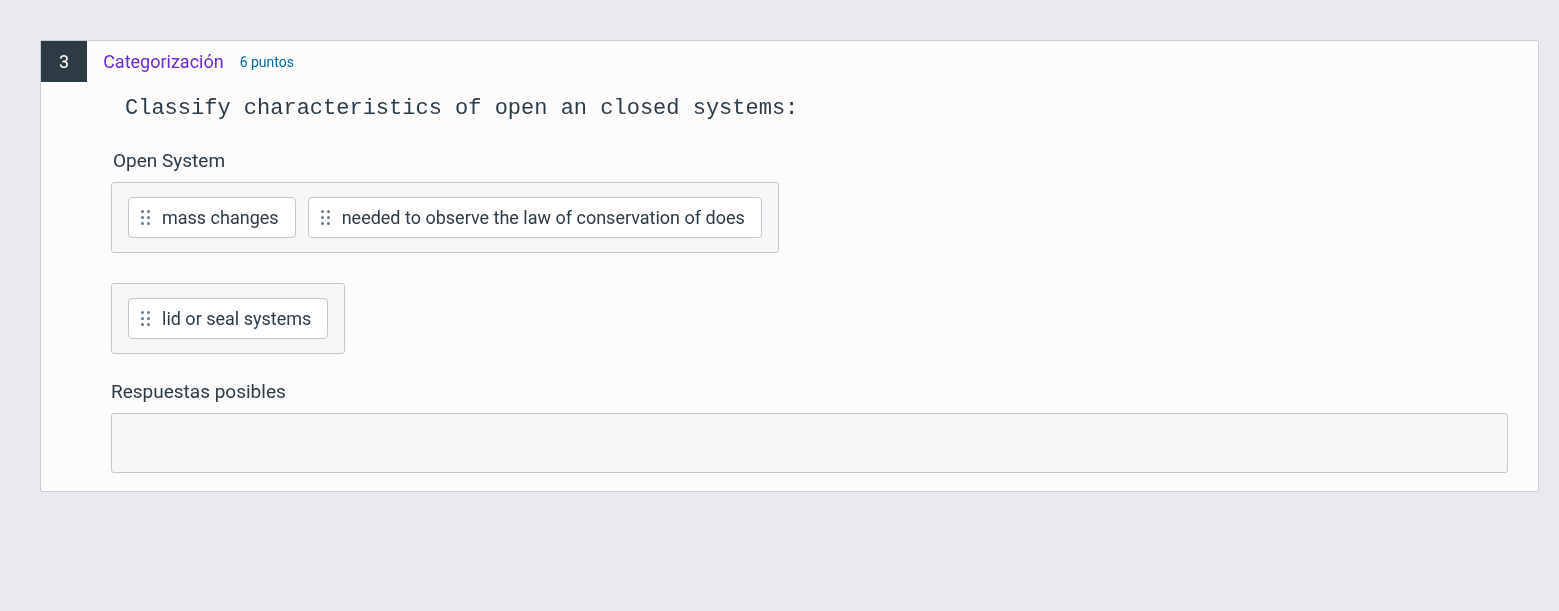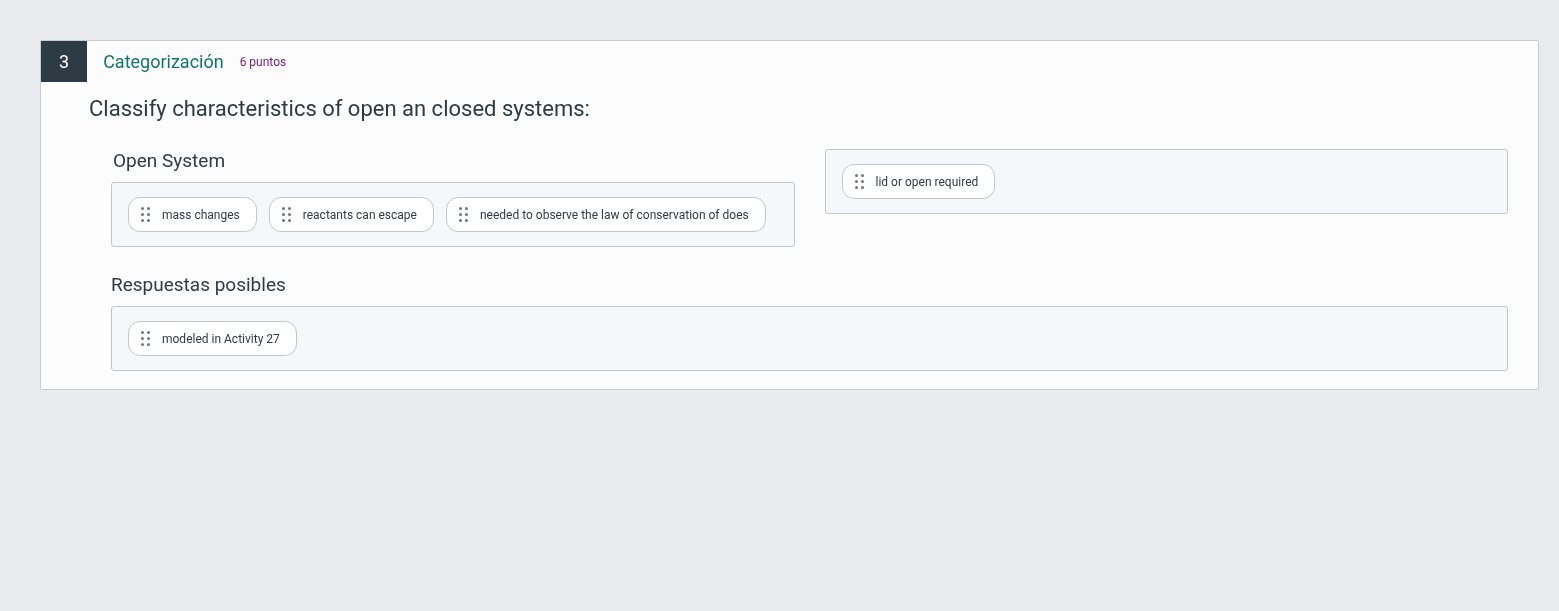--- a/index.html
+++ b/index.html
@@ -27,36 +27,38 @@
       background: #2d3b45;
       color: #fff;
       font-size: 18px;
       padding: 10px 18px;
       display: inline-block;
       min-width: 44px;
       text-align: center;
     }
     .question-type {
       font-size: 18px;
-      color: #0f766e;
+      color: #6d28d9;
     }
     .question-points {
-      font-size: 12px;
-      color: #701a75;
+      font-size: 14px;
+      color: #0369a1;
     }
     .question-prompt {
       font-size: 22px;
       color: #2d3b45;
-      padding: 14px 30px 10px 48px;
+      padding: 14px 30px 10px 84px;
+      font-family: Liberation Mono, monospace;
     }
     .drop-areas {
       display: flex;
       gap: 30px;
       padding: 18px 30px 10px 70px;
       align-items: flex-start;
+      flex-direction: column;
     }
     .drop-col {
       flex: 1;
       min-width: 0;
     }
     .col-label {
       font-size: 19px;
       color: #2d3b45;
       margin-bottom: 10px;
       padding-left: 2px;
@@ -71,23 +73,23 @@
       gap: 12px;
       min-height: 60px;
       align-content: flex-start;
     }
     .chip {
       display: inline-flex;
       align-items: center;
       gap: 10px;
       background: #ffffff;
       border: 1px solid #c1c7cc;
-      border-radius: 12px;
+      border-radius: 4px;
       padding: 9px 16px 9px 10px;
-      font-size: 12px;
+      font-size: 18px;
       color: #2d3b45;
       cursor: grab;
       white-space: nowrap;
     }
     .chip .handle {
       display: inline-flex;
       flex-direction: column;
       gap: 3px;
       padding: 0 2px;
     }
@@ -151,37 +153,20 @@
               </span>
             <span class="row">
                 <span class="dot"></span>
                 <span class="dot"></span>
               </span>
             <span class="row">
                 <span class="dot"></span>
                 <span class="dot"></span>
               </span>
           </span>
-          <span>reactants can escape</span>
-        </div>
-        <div class="chip">
-          <span class="handle">
-            <span class="row">
-                <span class="dot"></span>
-                <span class="dot"></span>
-              </span>
-            <span class="row">
-                <span class="dot"></span>
-                <span class="dot"></span>
-              </span>
-            <span class="row">
-                <span class="dot"></span>
-                <span class="dot"></span>
-              </span>
-          </span>
           <span>needed to observe the law of conservation of does</span>
         </div>
       </div>
     </div>
 
     <div class="drop-col">
       <div class="drop-box">
         <div class="chip">
           <span class="handle">
             <span class="row">
@@ -190,41 +175,24 @@
               </span>
             <span class="row">
                 <span class="dot"></span>
                 <span class="dot"></span>
               </span>
             <span class="row">
                 <span class="dot"></span>
                 <span class="dot"></span>
               </span>
           </span>
-          <span>lid or open required</span>
+          <span>lid or seal systems</span>
         </div>
       </div>
     </div>
   </div>
 
   <div class="answers-section">
     <div class="answers-label">Respuestas posibles</div>
     <div class="drop-box">
-      <div class="chip">
-        <span class="handle">
-          <span class="row">
-              <span class="dot"></span>
-              <span class="dot"></span>
-            </span>
-          <span class="row">
-              <span class="dot"></span>
-              <span class="dot"></span>
-            </span>
-          <span class="row">
-              <span class="dot"></span>
-              <span class="dot"></span>
-            </span>
-        </span>
-        <span>modeled in Activity 27</span>
-      </div>
     </div>
   </div>
 </div>
 
 </body></html>

